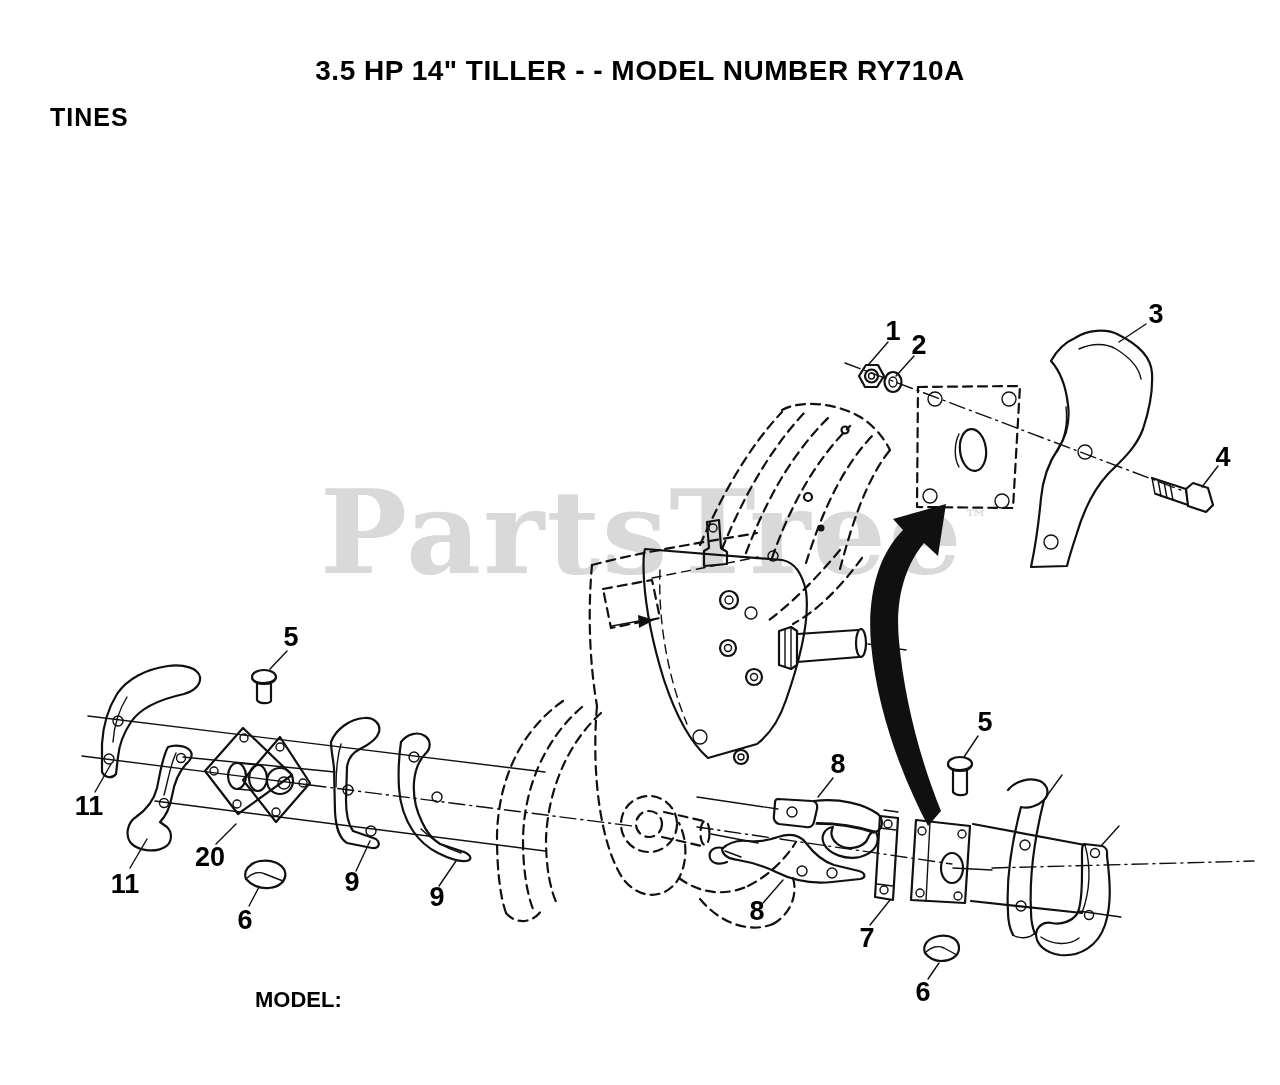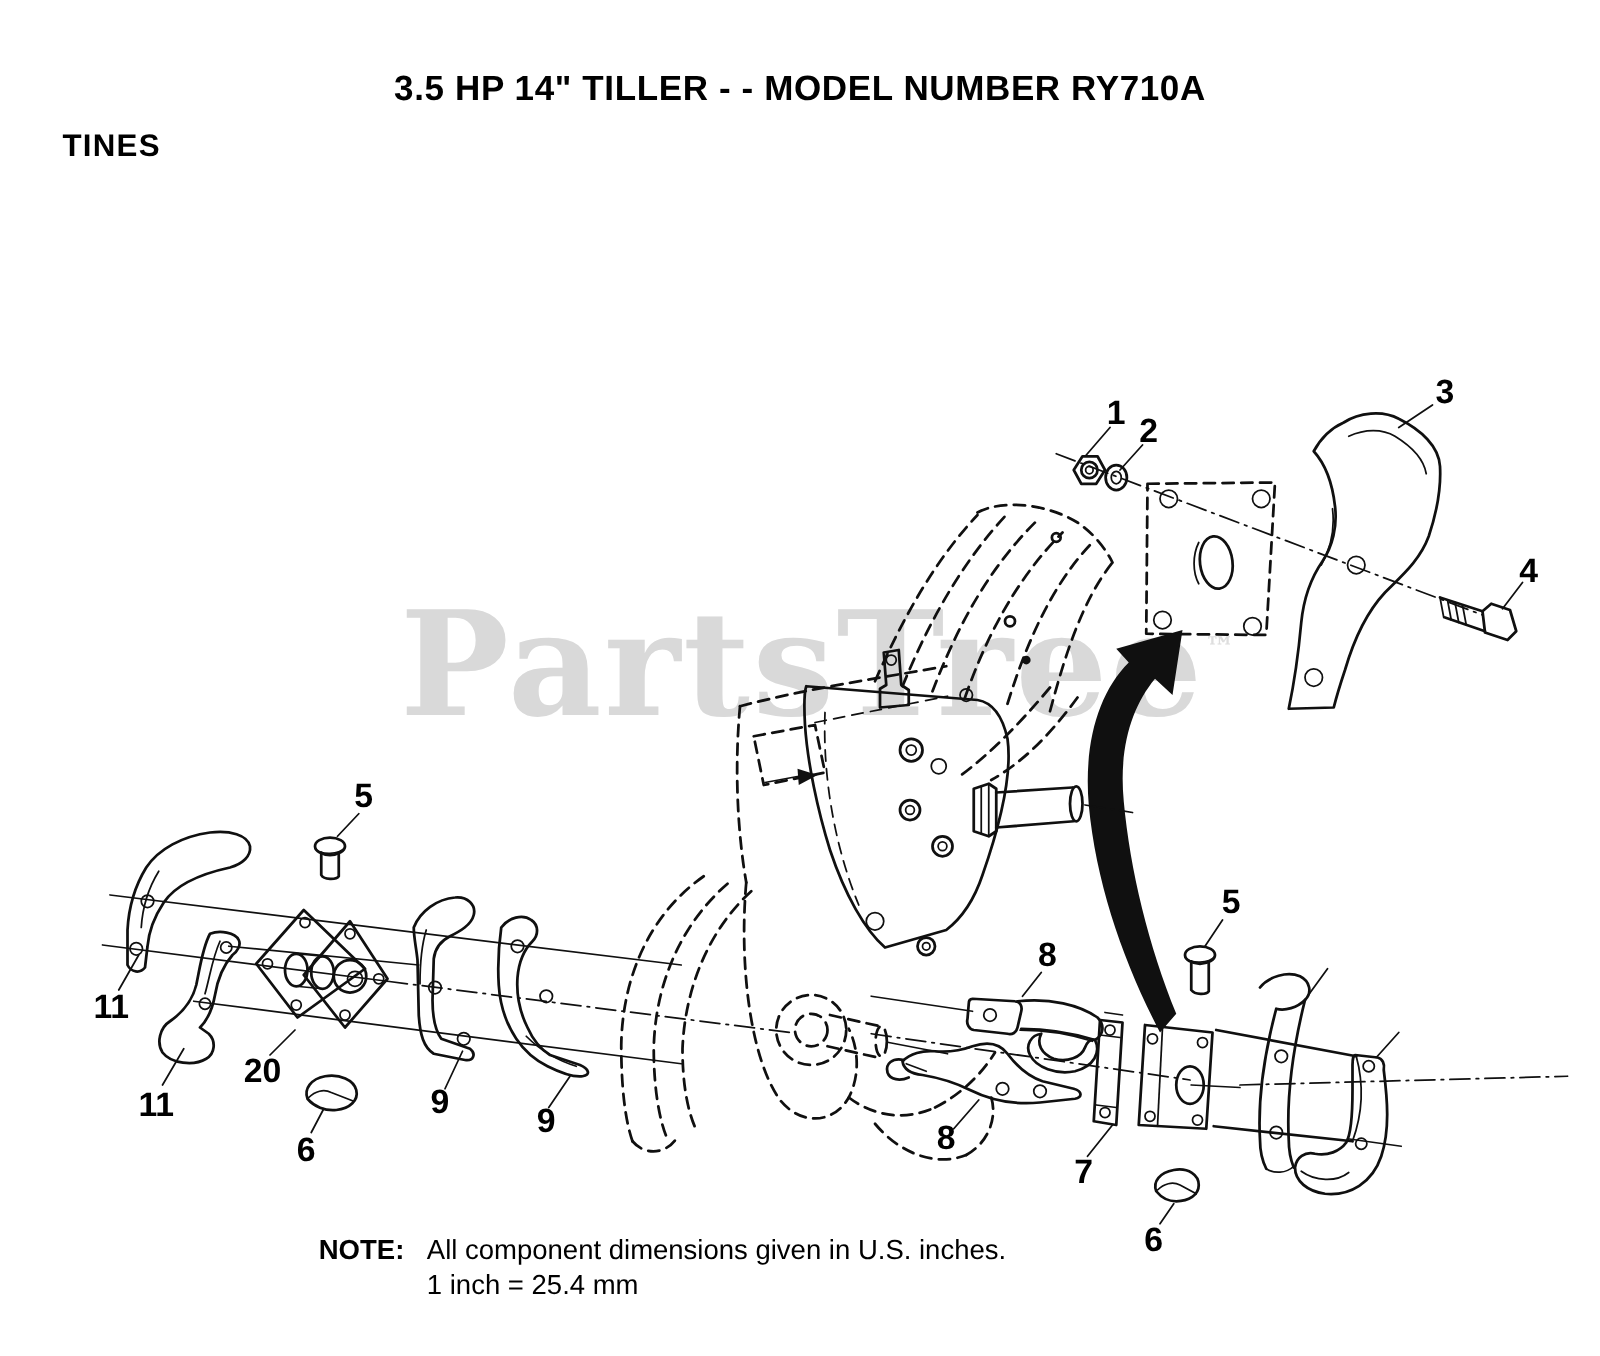--- a/index.html
+++ b/index.html
@@ -267,19 +267,15 @@
   <div class="co" style="left:867px;top:938px">7</div>
   <div class="co" style="left:838px;top:764px">8</div>
   <div class="co" style="left:757px;top:911px">8</div>
   <div class="co" style="left:352px;top:882px">9</div>
   <div class="co" style="left:437px;top:897px">9</div>
   <div class="co" style="left:210px;top:857px">20</div>
   <div class="co" style="left:89px;top:806px">11</div>
   <div class="co" style="left:125px;top:884px">11</div>
 
   <div class="note">
-    <span class="lbl">NOTE:</span>
-    <span>
-      <span>All component dimensions given in U.S. inches.</span><br>
-      <span>1 inch = 25.4 mm</span>
-    </span>
+    <span class="lbl">MODEL:</span>
   </div>
 </div>
 
 </body></html>

